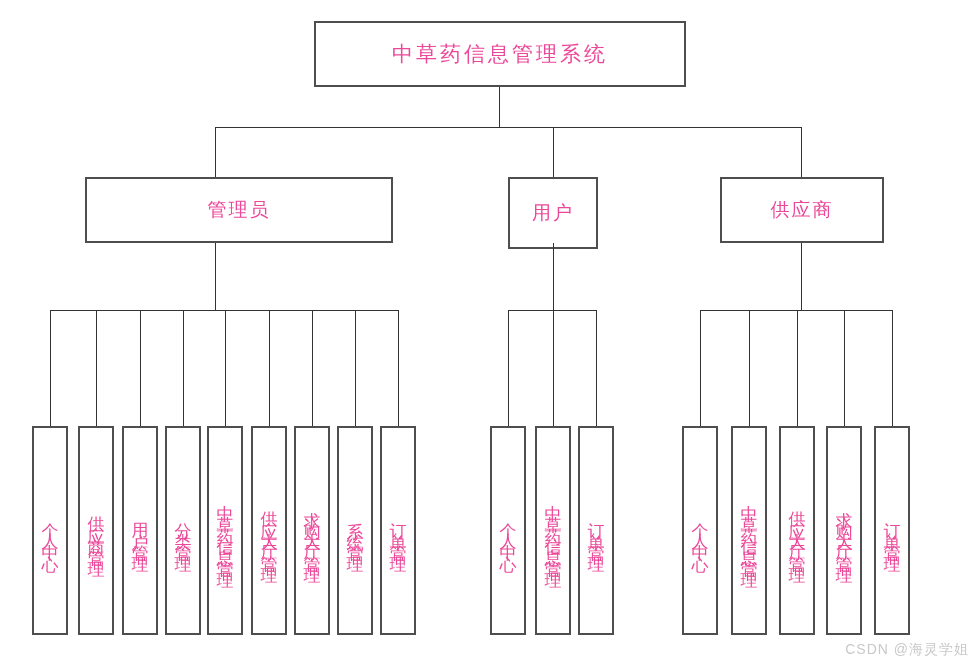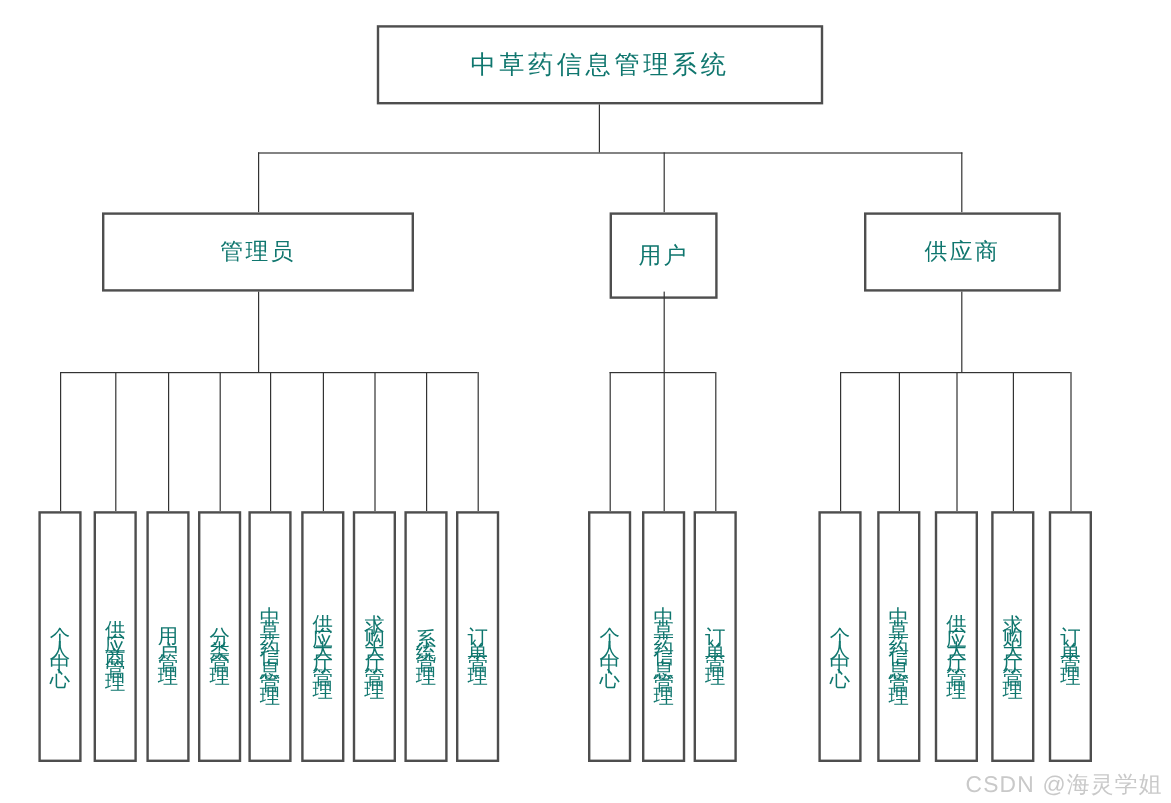--- a/index.html
+++ b/index.html
@@ -16,21 +16,21 @@
     overflow: hidden;
   }
   .node {
     position: absolute;
     box-sizing: border-box;
     background: #ffffff;
     border: 2px solid #4e4e4e;
     display: flex;
     align-items: center;
     justify-content: center;
-    color: #0f766e;
+    color: #ec4899;
     text-align: center;
   }
   .node.root-box   { font-size: 21px; letter-spacing: 3px; }
   .node.branch-box { font-size: 19px; letter-spacing: 2px; }
   .node.leaf-box   { font-size: 17px; }
   .vtext {
     writing-mode: vertical-rl;
     text-orientation: upright;
     letter-spacing: 11px;
     line-height: 1;
@@ -38,42 +38,42 @@
   .vline, .hline {
     position: absolute;
     background: #333333;
   }
   .vline { width: 1px; }
   .hline { height: 1px; }
   #watermark {
     position: absolute;
     top: 641px;
     right: 7px;
-    font-size: 19px;
+    font-size: 14px;
     color: #c9c9c9;
     letter-spacing: 1px;
     white-space: nowrap;
   }
 </style>
 </head>
 <body>
 
 <div id="canvas">
 
   <div class="node root-box" style="left:314px; top:21px; width:372px; height:66px;">
     <span>中草药信息管理系统</span>
   </div>
 
   <div class="vline" style="left:499px; top:87px; height:40px;"></div>
   <div class="hline" style="left:215px; top:127px; width:587px;"></div>
   <div class="vline" style="left:215px; top:127px; height:50px;"></div>
   <div class="vline" style="left:553px; top:127px; height:50px;"></div>
   <div class="vline" style="left:801px; top:127px; height:50px;"></div>
 
-  <div class="node branch-box" style="left:85px; top:177px; width:260px; height:66px;">
+  <div class="node branch-box" style="left:85px; top:177px; width:308px; height:66px;">
     <span>管理员</span>
   </div>
   <div class="node branch-box" style="left:508px; top:177px; width:90px; height:72px;">
     <span>用户</span>
   </div>
   <div class="node branch-box" style="left:720px; top:177px; width:164px; height:66px;">
     <span>供应商</span>
   </div>
 
   <div class="vline" style="left:215px; top:243px; height:67px;"></div>

